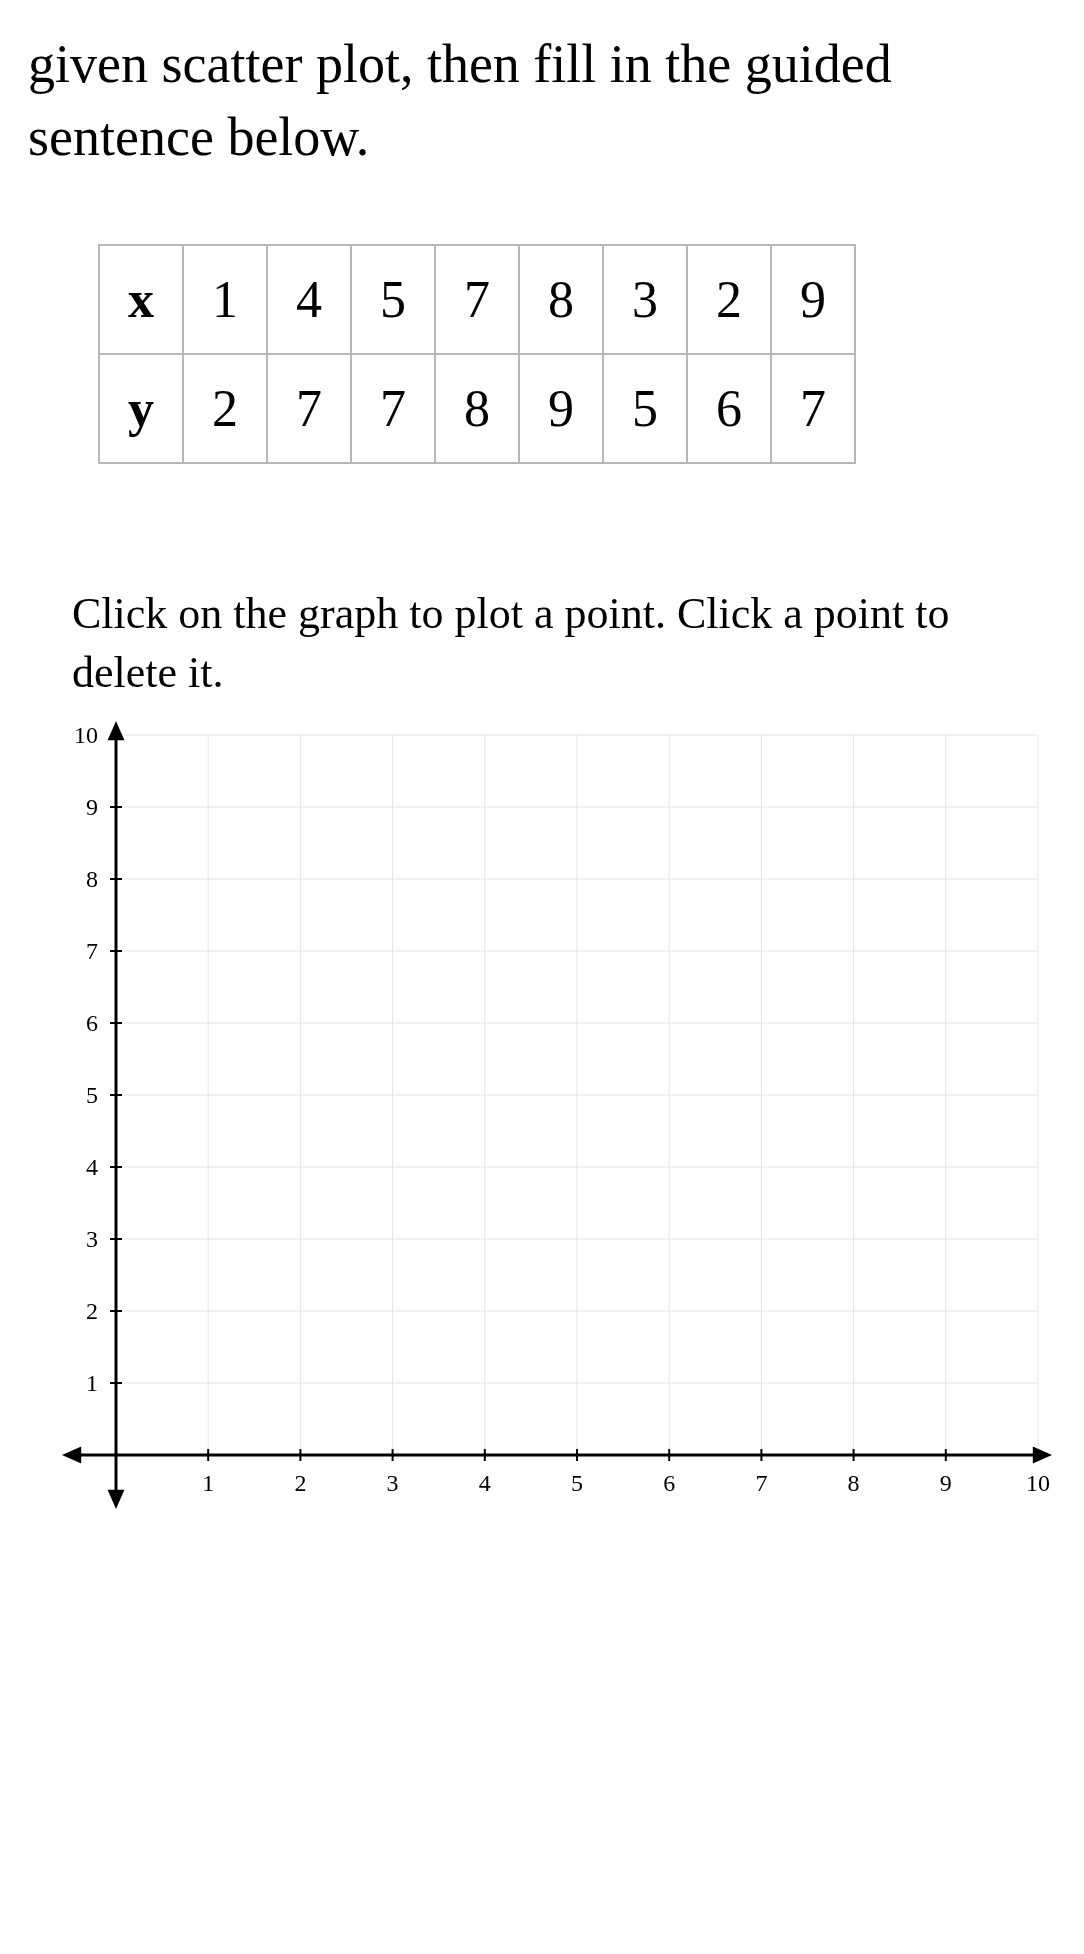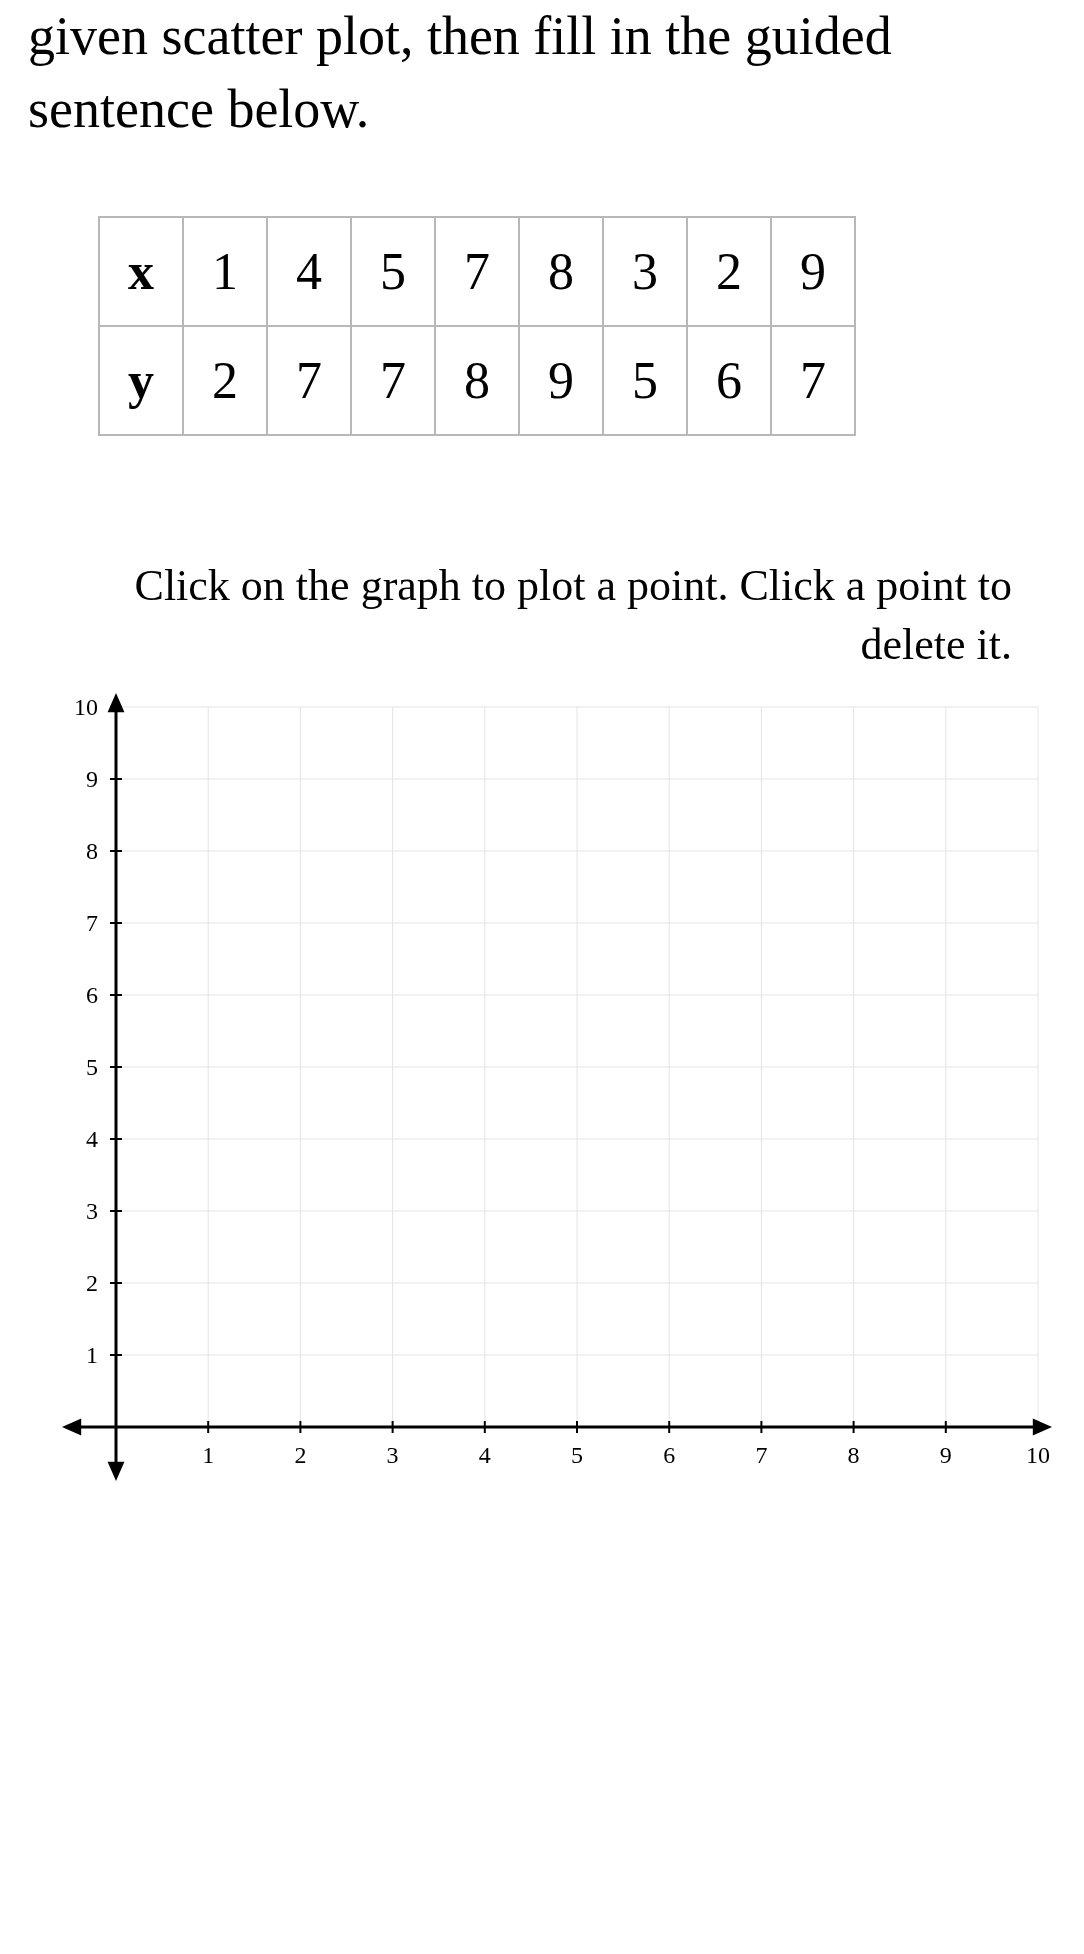--- a/index.html
+++ b/index.html
@@ -6,20 +6,21 @@
     margin:0;
     padding:0;
     background:#ffffff;
     font-family:Georgia, "Times New Roman", serif;
     color:#000;
   }
   .page{
     box-sizing:border-box;
     width:1084px;
     padding:0 28px 60px 28px;
+    margin-top:28px;
   }
   .prompt-text{
     font-size:54px;
     line-height:1.35;
     margin:0 0 70px 0;
     font-family:Georgia,serif;
   }
   .data-table-wrap{
     padding-left:70px;
     margin-bottom:120px;
@@ -34,21 +35,21 @@
     font-size:52px;
     font-family:Georgia,serif;
     padding:24px 0;
     min-width:82px;
   }
   table.data-table th{
     font-weight:bold;
   }
   .graph-caption{
     font-size:44px;
-    text-align:right;
+    text-align:left;
     line-height:1.35;
     margin:0 auto 12px auto;
     max-width:940px;
   }
   .graph-area{
     position:relative;
     width:1020px;
     height:820px;
     margin-left:10px;
   }

